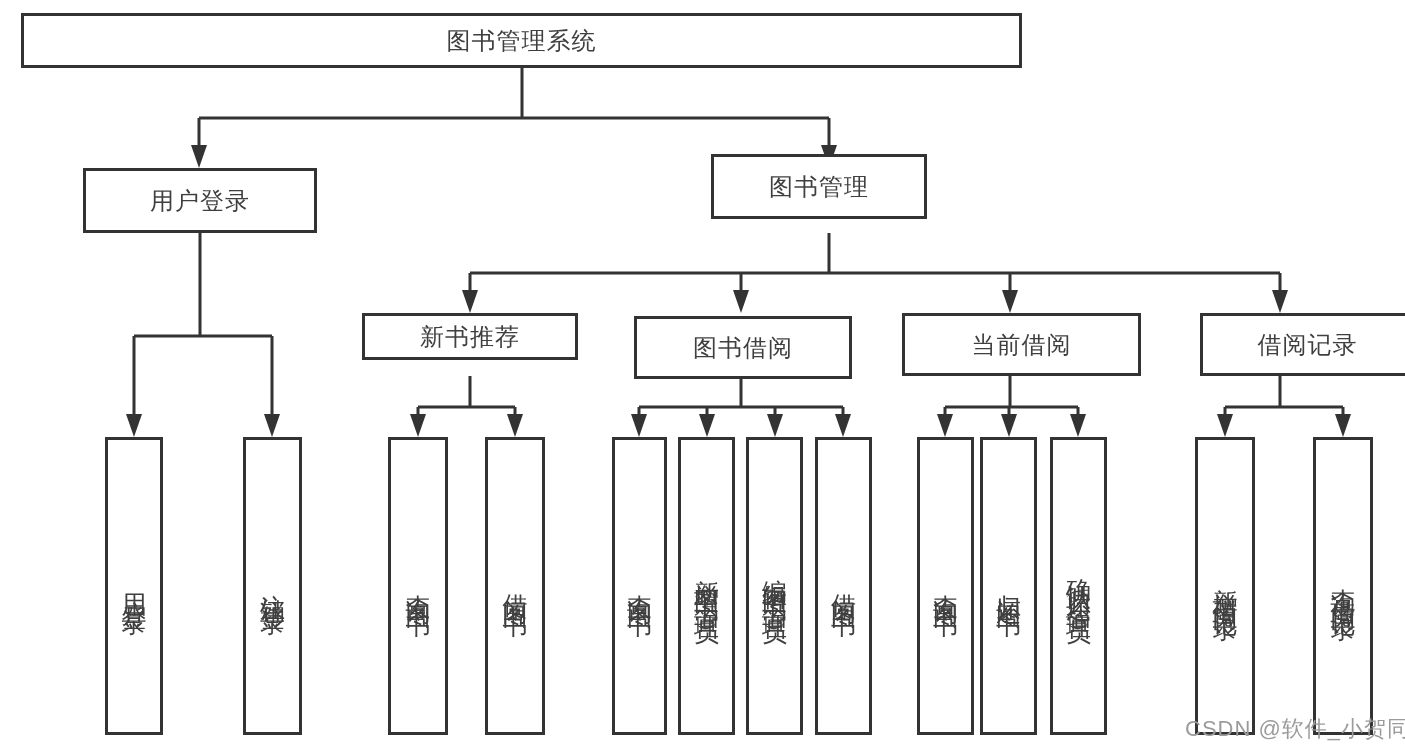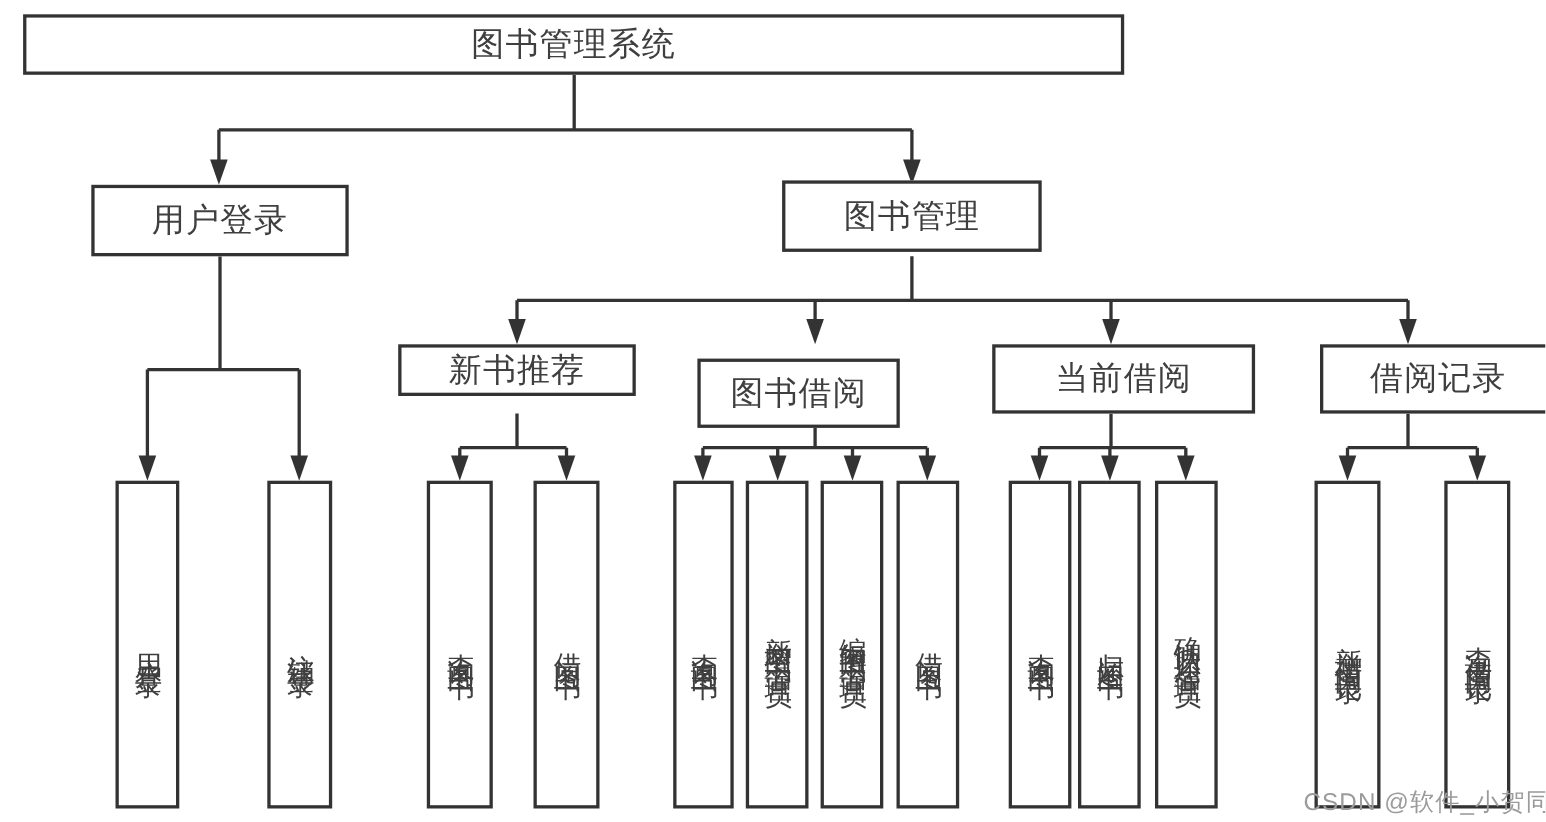--- a/index.html
+++ b/index.html
@@ -15,21 +15,21 @@
   .box, .vbox {
     position: absolute;
     box-sizing: border-box;
     background: #ffffff;
     border: 3px solid var(--line, #333333);
     display: flex;
     align-items: center;
     justify-content: center;
     color: var(--ink, #3f3f3f);
   }
-  .box { font-size: 30px; letter-spacing: 1px; font-weight: 500; }
+  .box { font-size: 24px; letter-spacing: 1px; font-weight: 500; }
   .vbox { font-size: 25px; font-weight: 500; }
   .vbox .vtext {
     writing-mode: vertical-rl;
     text-orientation: mixed;
     letter-spacing: 6px;
     line-height: 1;
     white-space: nowrap;
   }
   .watermark {
     position: absolute;
@@ -84,28 +84,28 @@
       </g>
   </svg>
 
   <div class="box" style="left:21px; top:13px; width:1001px; height:55px;">
     <span>图书管理系统</span>
   </div>
 
   <div class="box" style="left:83px; top:168px; width:234px; height:65px;">
     <span>用户登录</span>
   </div>
-  <div class="box" style="left:711px; top:164px; width:236px; height:65px;align-items:center;">
+  <div class="box" style="left:711px; top:154px; width:216px; height:65px;align-items:center;">
     <span>图书管理</span>
   </div>
 
   <div class="box" style="left:362px; top:313px; width:216px; height:47px;">
     <span>新书推荐</span>
   </div>
-  <div class="box" style="left:634px; top:326px; width:184px; height:63px;">
+  <div class="box" style="left:634px; top:316px; width:218px; height:63px;">
     <span>图书借阅</span>
   </div>
   <div class="box" style="left:902px; top:313px; width:239px; height:63px;">
     <span>当前借阅</span>
   </div>
   <div class="box" style="left:1172px; top:313px; width:215px; height:63px;margin-left:28px;">
     <span>借阅记录</span>
   </div>
 
   <div class="vbox" style="left:105px; top:437px; width:58px; height:298px;">

